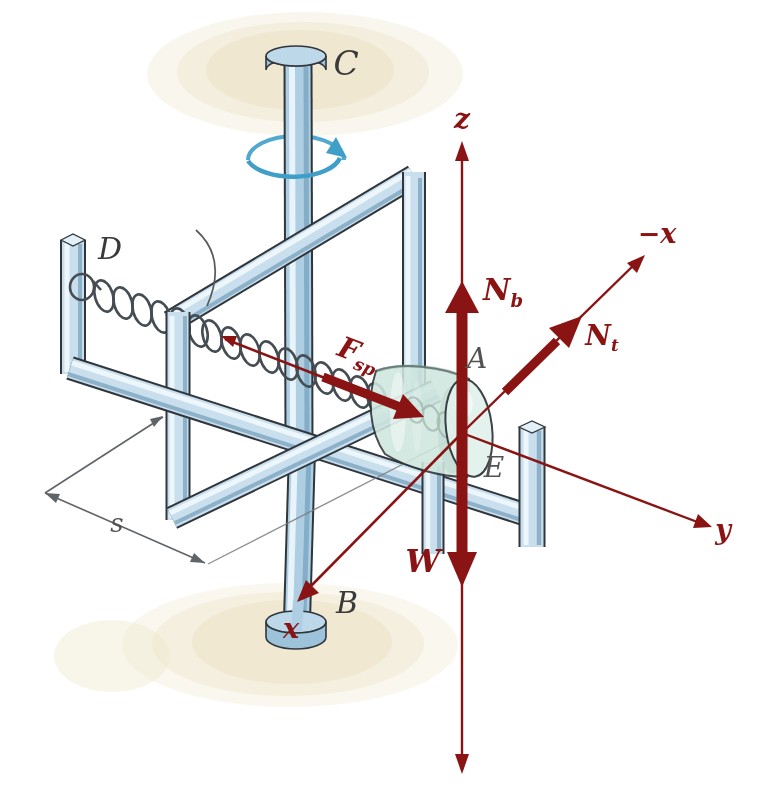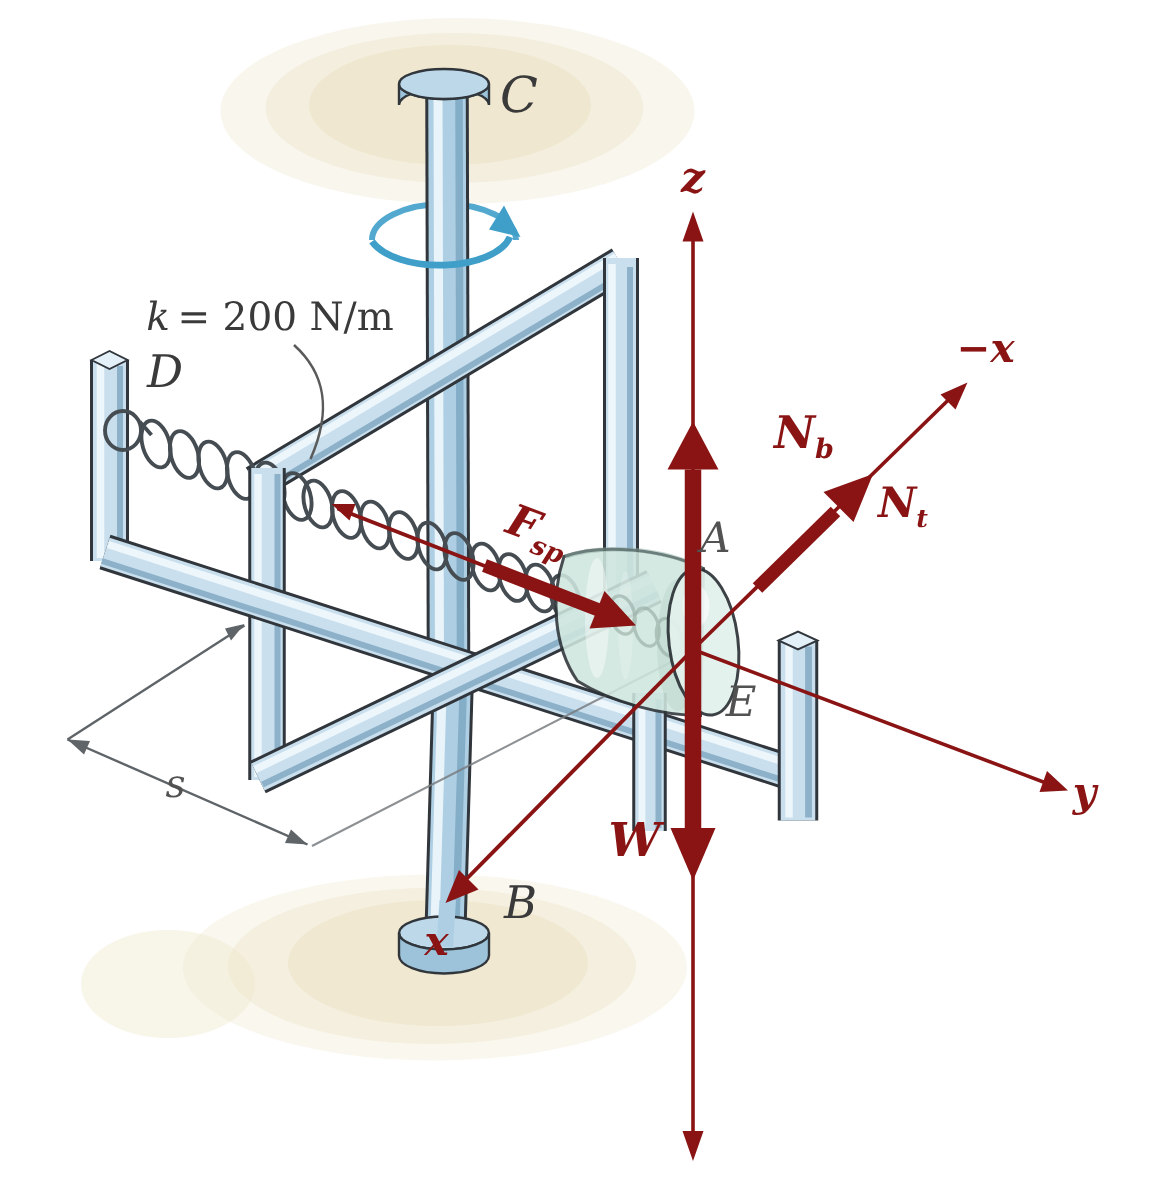--- a/index.html
+++ b/index.html
@@ -206,34 +206,31 @@
     <polygon points="462,587 447,552 477,552"></polygon>
   </g>
   <g fill="#8a1414">
     <path d="M505,392 L557,341" stroke="#8a1414" stroke-width="9" fill="none"></path>
     <polygon points="582,316 569,348 549,328"></polygon>
   </g>
 </svg>
 
   <div class="lbl gray" style="left:346px;top:63px;font-size:33px;">C</div>
   <div class="lbl gray" style="left:110px;top:249px;font-size:30px;">D</div>
-  <div class="lbl gray" style="left:180px;top:212px;font-size:26px;">
-    <span>k</span><span class="upright">= 200 N/m</span>
-  </div>
   <div class="lbl ltgray" style="left:477px;top:359px;font-size:28px;">A</div>
   <div class="lbl ltgray" style="left:494px;top:468px;font-size:28px;">E</div>
   <div class="lbl gray" style="left:347px;top:603px;font-size:30px;">B</div>
   <div class="lbl ltgray" style="left:117px;top:523px;font-size:26px;">s</div>
 
   <div class="lbl maroon bold" style="left:462px;top:119px;font-size:28px;">z</div>
   <div class="lbl maroon bold" style="left:657px;top:233px;font-size:27px;">−x</div>
   <div class="lbl maroon bold" style="left:723px;top:529px;font-size:27px;">y</div>
   <div class="lbl maroon bold" style="left:291px;top:628px;font-size:27px;">x</div>
 
-  <div class="lbl maroon bold" style="left:503px;top:292px;font-size:30px;margin-left:33px;">
+  <div class="lbl maroon bold" style="left:503px;top:292px;font-size:30px;">
     <span>N</span><sub>b</sub>
   </div>
   <div class="lbl maroon bold" style="left:602px;top:338px;font-size:28px;">
     <span>N</span><sub>t</sub>
   </div>
   <div class="lbl maroon bold" style="left:423px;top:564px;font-size:31px;">
     <span>W</span><sub></sub>
   </div>
   <div class="lbl maroon bold rot" style="left:358px;top:356px;font-size:29px;">
     <span>F</span><sub>sp</sub>

